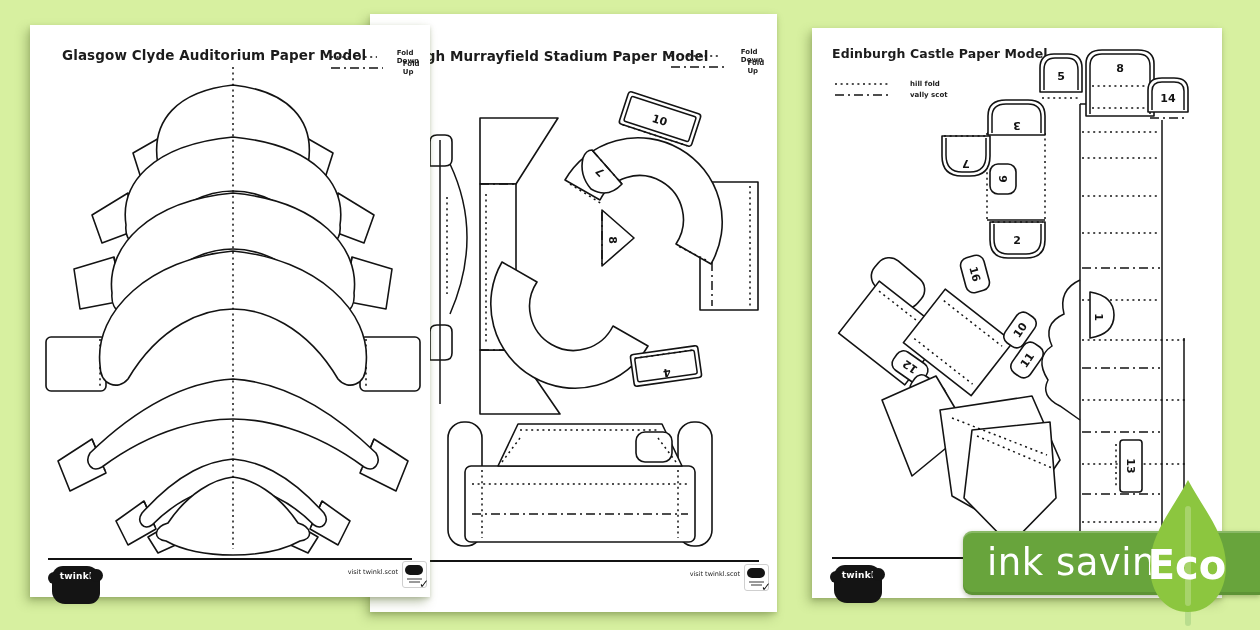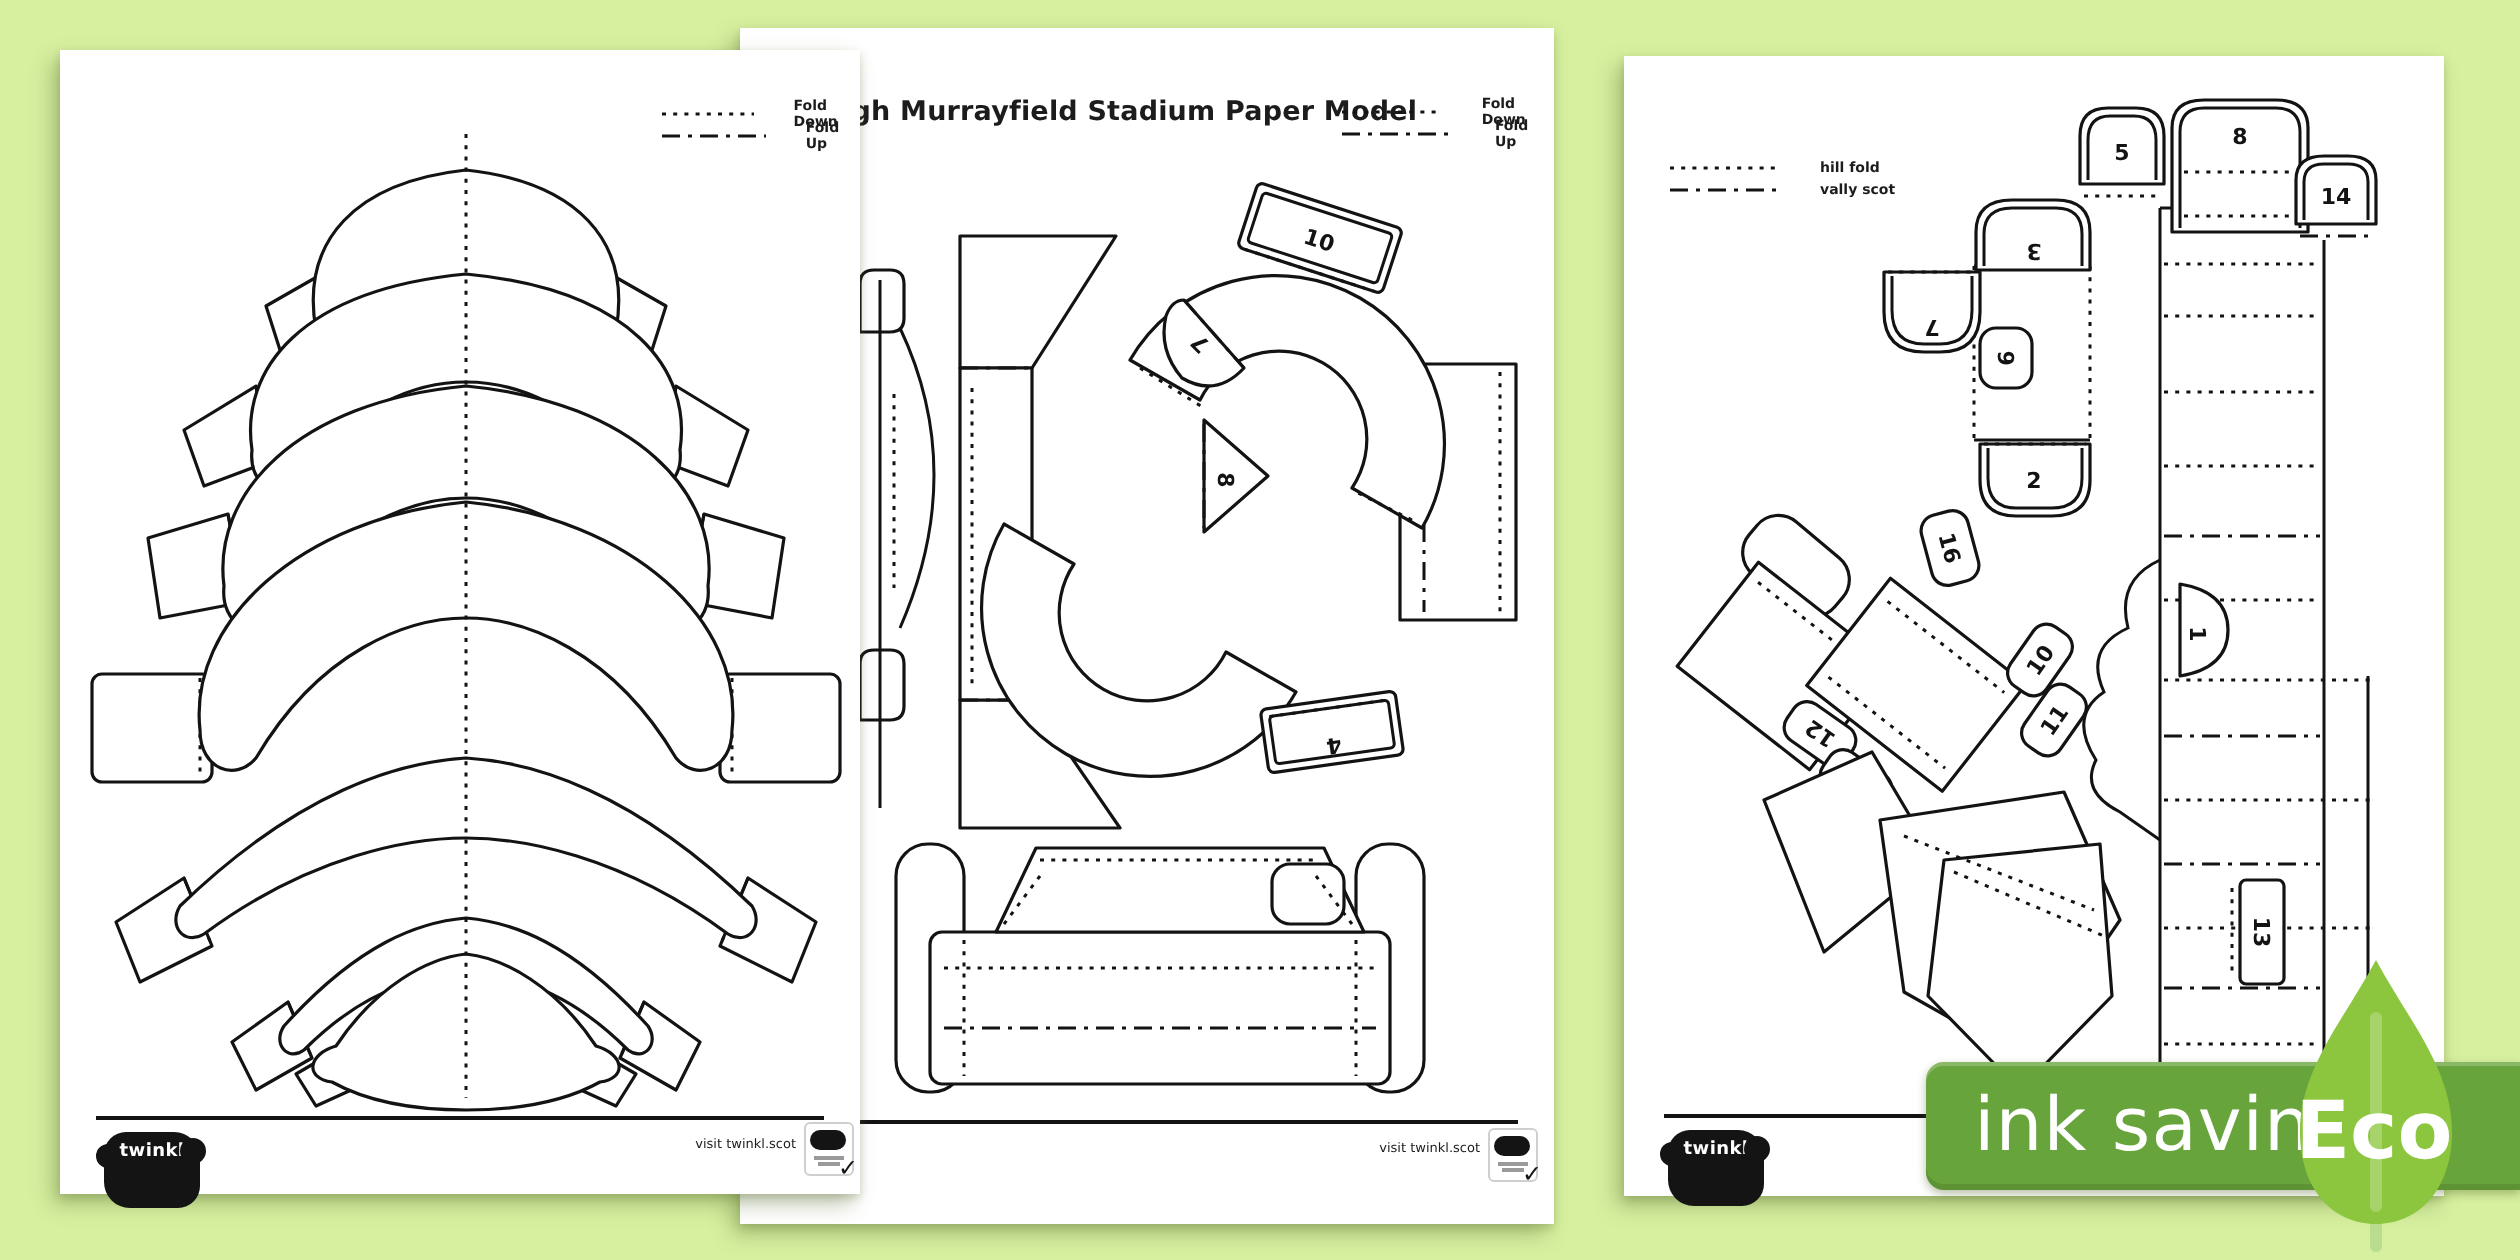--- a/index.html
+++ b/index.html
@@ -134,20 +134,21 @@
     <div class="visit" style="left:300px;top:556px;width:70px;text-align:right;">visit twinkl.scot</div>
     <div class="badge" style="left:374px;top:550px;">
       <div class="blob"></div>
         <div class="l1"></div>
         <div class="l2"></div>
       <div class="check">✓</div>
     </div>
   </div>
 
   <div class="page" id="page1">
+    <div class="pg-title" style="left:32px;top:22px;">Glasgow Clyde Auditorium Paper Model</div>
 
     <div class="legend" style="left:300px;top:26px;">
       <div class="legend-row">
         <svg width="58" height="6">
           <line x1="1" y1="3" x2="57" y2="3" class="ln dot"></line>
           </svg>
         <span>Fold Down</span>
       </div>
       <div class="legend-row">
         <svg width="58" height="6">
@@ -213,20 +214,21 @@
     <div class="visit" style="left:298px;top:543px;width:70px;text-align:right;">visit twinkl.scot</div>
     <div class="badge" style="left:372px;top:536px;">
       <div class="blob"></div>
         <div class="l1"></div>
         <div class="l2"></div>
       <div class="check">✓</div>
     </div>
   </div>
 
   <div class="page" id="page3">
+    <div class="pg-title" style="left:20px;top:18px;font-size:12.5px;">Edinburgh Castle Paper Model</div>
 
     <div class="legend" style="left:22px;top:50px;">
       <div class="legend-row">
         <svg width="56" height="6">
           <line x1="1" y1="3" x2="55" y2="3" class="ln dot"></line>
           </svg>
         <span>hill fold</span>
       </div>
       <div class="legend-row">
         <svg width="56" height="6">

